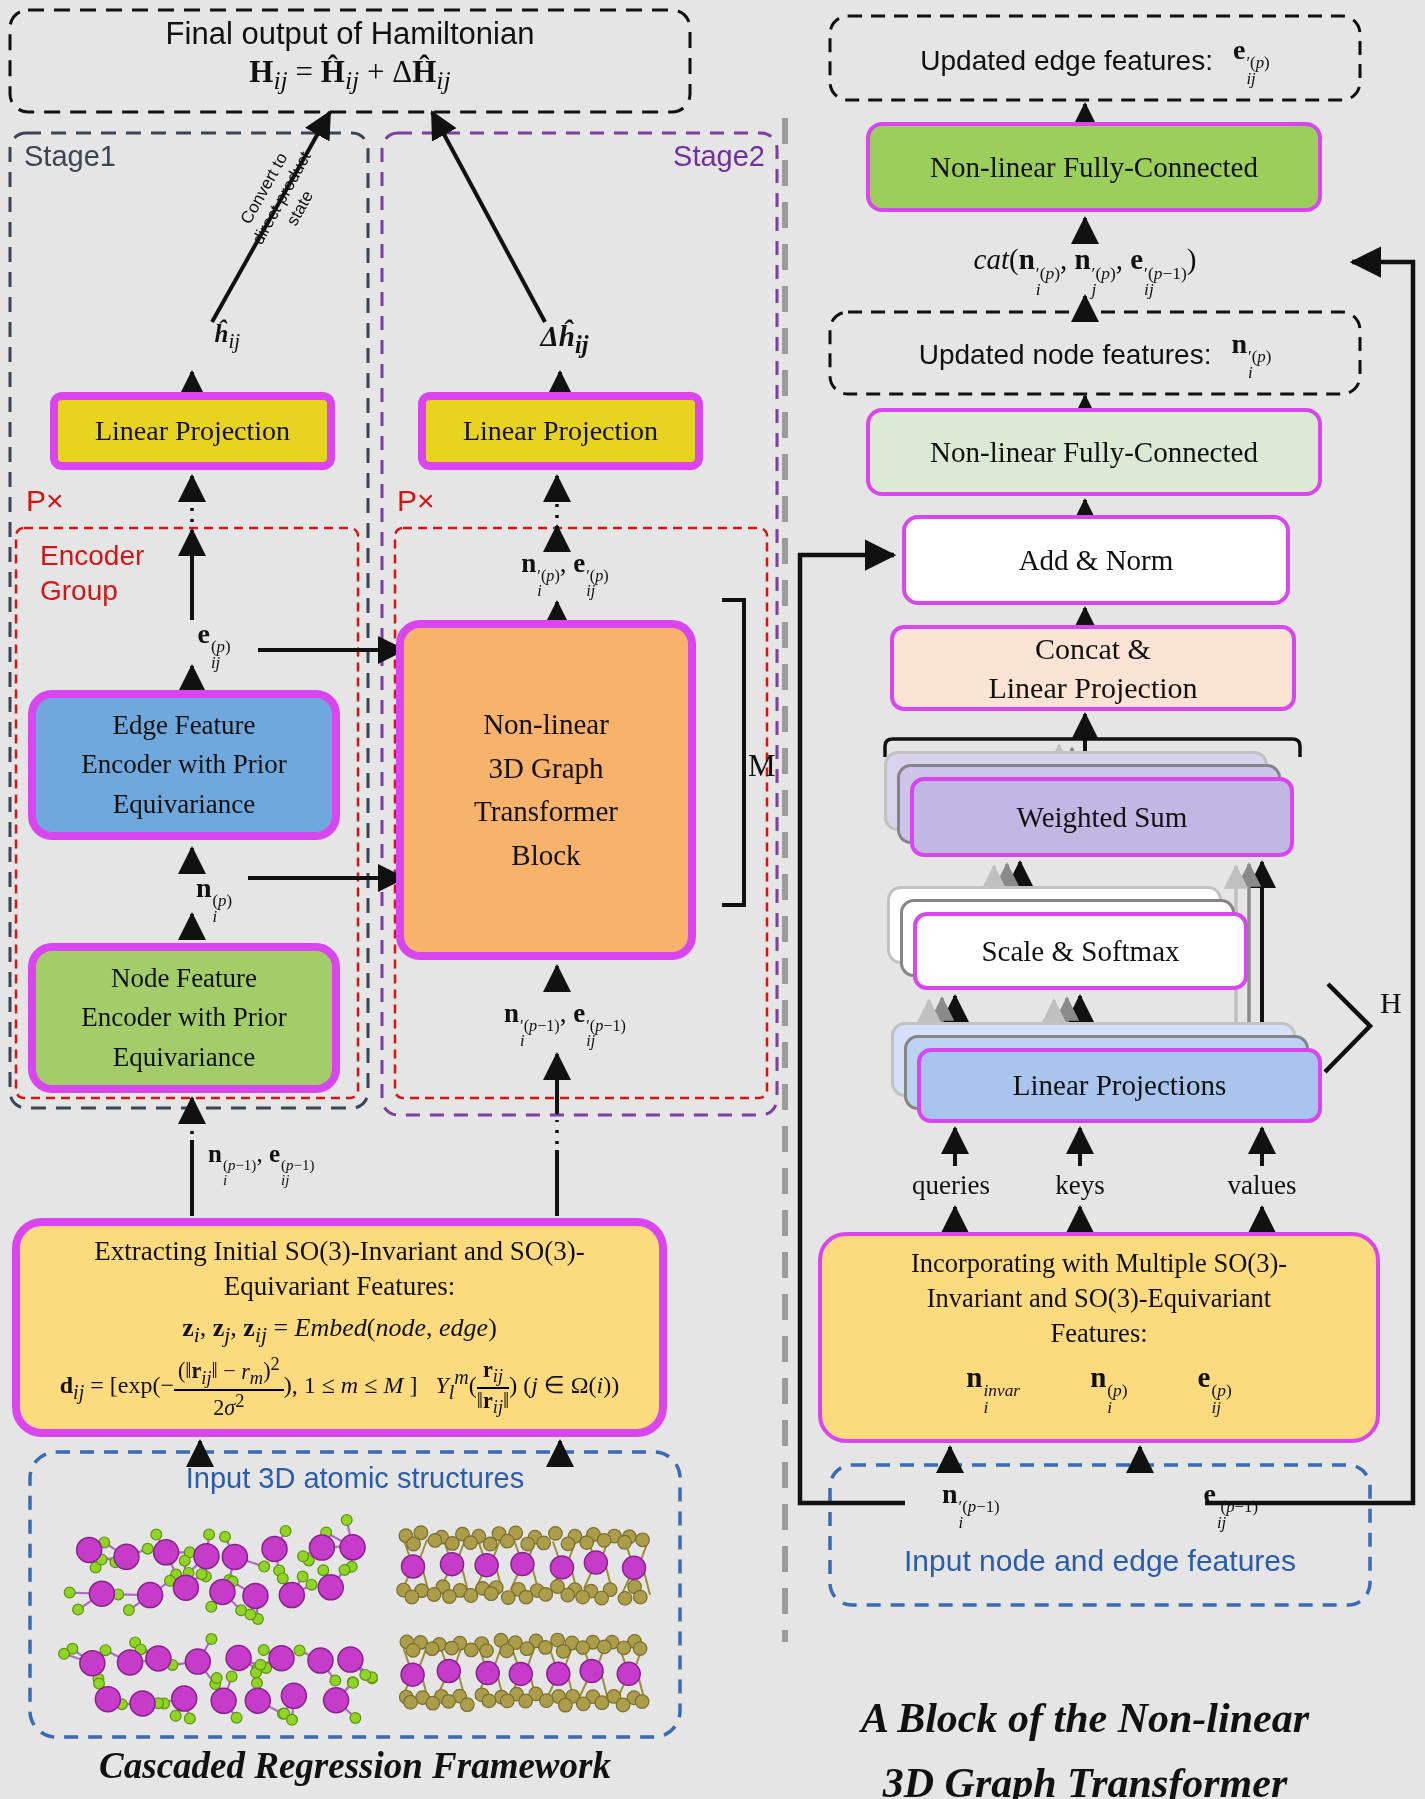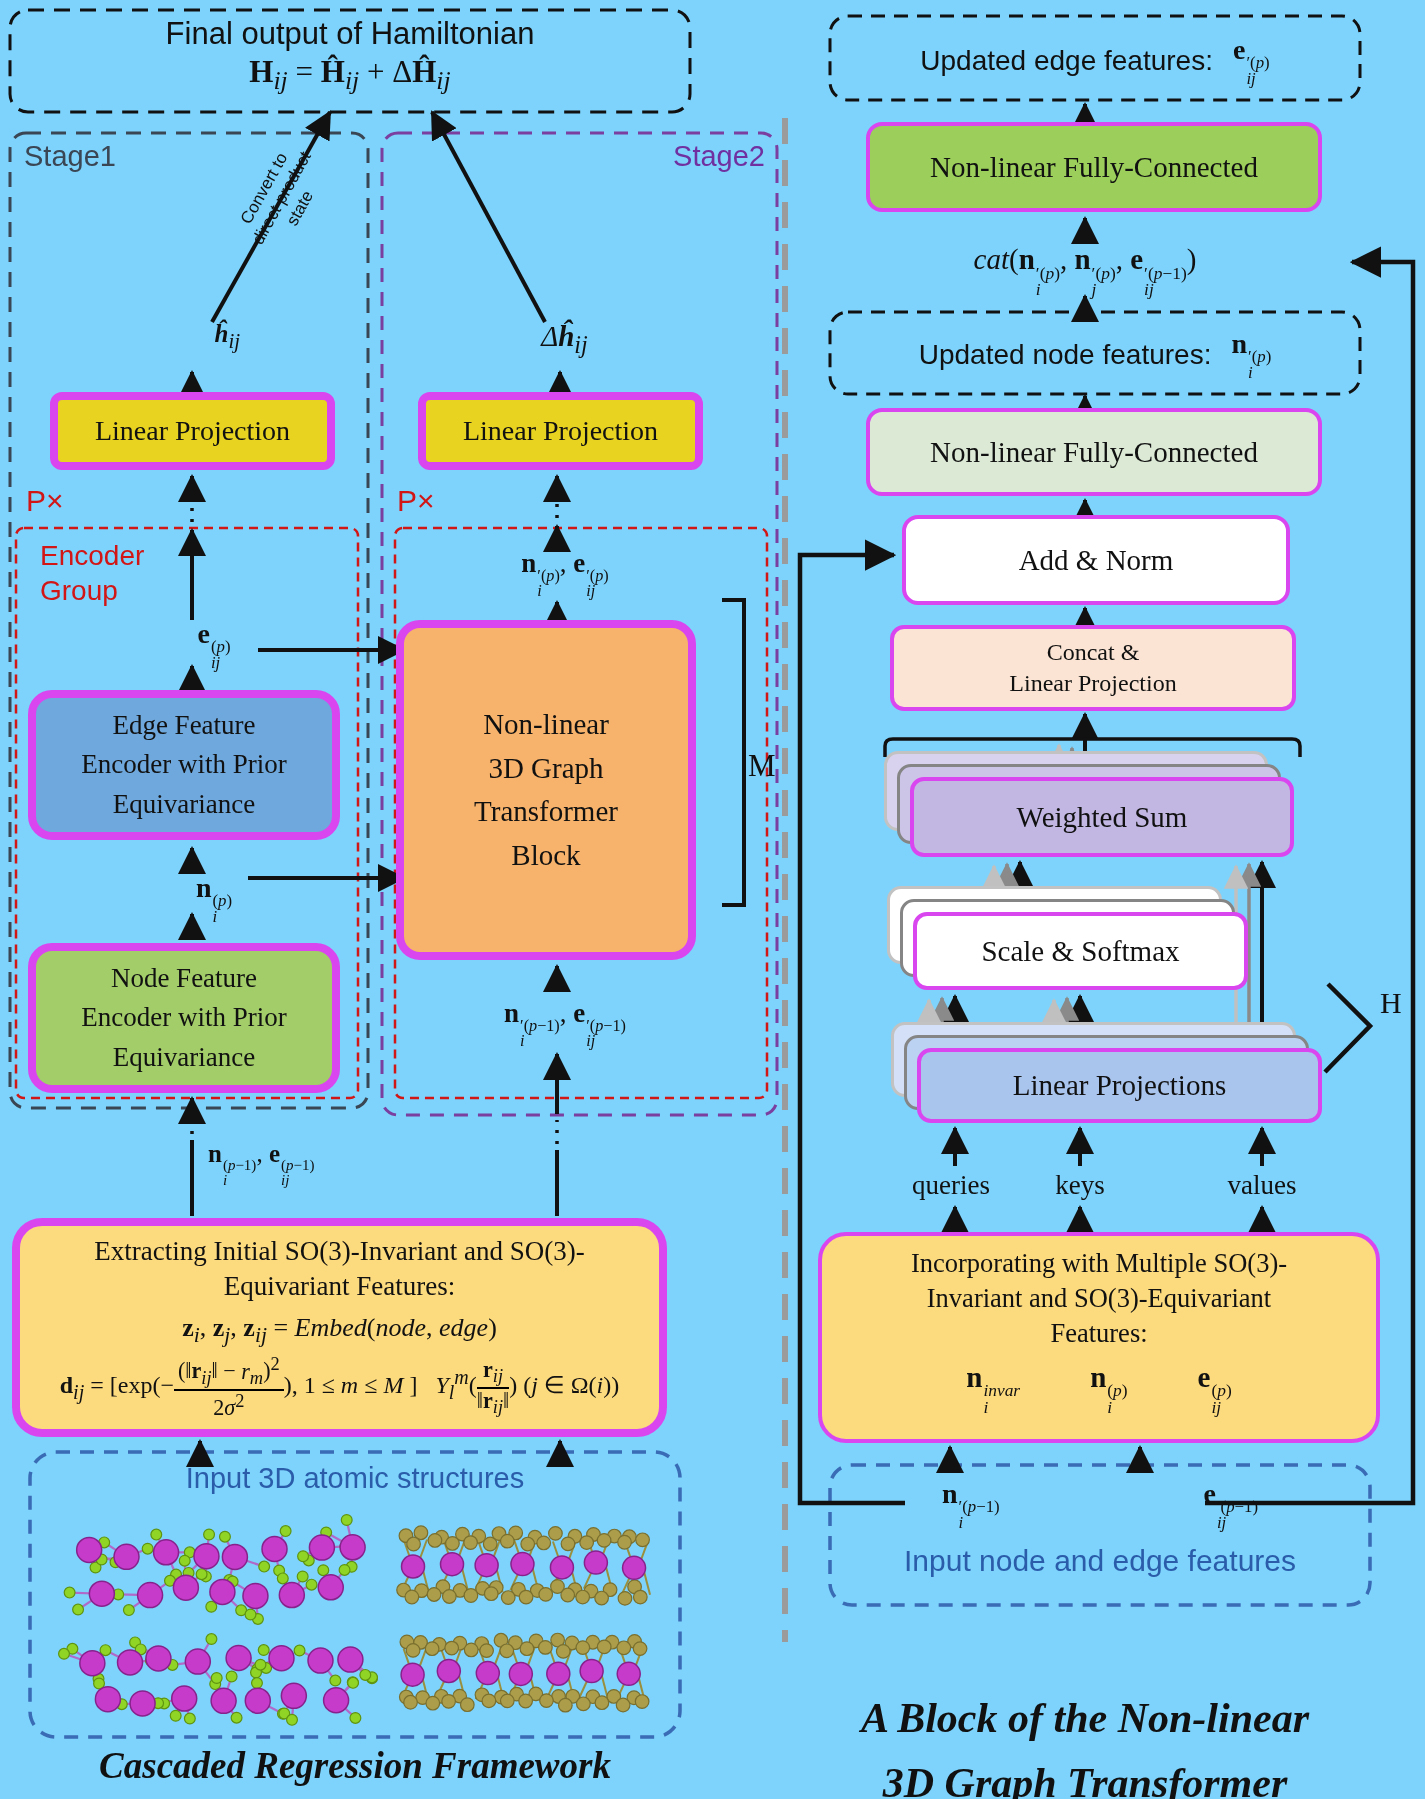--- a/index.html
+++ b/index.html
@@ -1,16 +1,16 @@
 <!DOCTYPE html>
 <html><head>
 <meta charset="utf-8">
 <style>
   html,body{margin:0;padding:0;background:#ffffff;}
-  #canvas{position:relative;width:1425px;height:1799px;background:#7dd3fc;overflow:hidden;
+  #canvas{position:relative;width:1425px;height:1799px;background:#e5e5e5;overflow:hidden;
           font-family:"Liberation Serif",serif;color:#111;}
   #overlay{position:absolute;left:0;top:0;width:1425px;height:1799px;}
   .abs{position:absolute;}
   .solidbox{position:absolute;border:8px solid #d946ef;border-radius:14px;display:flex;
             flex-direction:column;align-items:center;justify-content:center;text-align:center;
             font-family:"Liberation Serif",serif;box-sizing:border-box;}
   .shadowbox{position:absolute;border-radius:14px;box-sizing:border-box;}
   .sans{font-family:"Liberation Sans",sans-serif;}
   .serif{font-family:"Liberation Serif",serif;}
   .math{font-family:"Liberation Serif",serif;}
@@ -492,21 +492,21 @@
   <div class="abs sans" style="left:24px;top:140px;font-size:29px;color:#3b4654;">Stage1</div>
   <div class="abs sans" style="left:600px;top:140px;width:165px;text-align:right;font-size:29px;color:#7030a0;">Stage2</div>
 
   <div class="abs sans ctr" style="left:205px;top:168px;width:155px;font-size:17px;line-height:1.2;transform:rotate(-61deg);">
     <div>Convert to</div>
     <div>direct product</div>
     <div>state</div>
   </div>
 
   <div class="abs math" style="left:150px;top:320px;width:90px;text-align:right;font-size:25px;font-style:italic;"><b>ĥ</b><sub><i>ij</i></sub></div>
-  <div class="abs math" style="left:512px;top:320px;width:105px;text-align:center;font-size:29px;font-style:italic;">Δ<b>ĥ</b><sub><i>ij</i></sub></div>
+  <div class="abs math" style="left:512px;top:320px;width:105px;text-align:center;font-size:29px;font-style:italic;font-weight:bold;">Δ<b>ĥ</b><sub><i>ij</i></sub></div>
 
   <div class="solidbox" style="left:50px;top:392px;width:285px;height:78px;background:#e8d320;border-radius:12px;">
     <span style="font-size:28px;">Linear Projection</span>
   </div>
   <div class="solidbox" style="left:418px;top:392px;width:285px;height:78px;background:#e8d320;border-radius:12px;">
     <span style="font-size:28px;">Linear Projection</span>
   </div>
 
   <div class="abs sans redtxt" style="left:26px;top:484px;font-size:30px;">P×</div>
   <div class="abs sans redtxt" style="left:397px;top:484px;font-size:30px;">P×</div>
@@ -628,21 +628,21 @@
 
   <div class="solidbox" style="left:866px;top:408px;width:456px;height:88px;background:#dbe9d5;border-radius:16px;border-width:4.5px;">
     <span style="font-size:29px;">Non-linear Fully-Connected</span>
   </div>
 
   <div class="solidbox" style="left:902px;top:515px;width:388px;height:90px;background:#ffffff;border-radius:16px;border-width:4.5px;">
     <span style="font-size:29px;">Add &amp; Norm</span>
   </div>
 
   <div class="solidbox" style="left:890px;top:625px;width:406px;height:86px;background:#fbe4d3;border-radius:14px;border-width:4.5px;">
-    <div style="font-size:24px;line-height:1.3;">
+    <div style="font-size:30px;line-height:1.3;">
       <div>Concat &amp;</div>
       <div>Linear Projection</div>
     </div>
   </div>
 
   <div class="shadowbox" style="left:884px;top:751px;width:384px;height:80px;background:#d8d2ee;border:3.5px solid #c2c2c2;"></div>
   <div class="shadowbox" style="left:897px;top:764px;width:384px;height:80px;background:#cdc5e8;border:3.5px solid #858585;"></div>
   <div class="solidbox" style="left:910px;top:777px;width:384px;height:80px;background:#c2b7e2;border-radius:14px;border-width:4.5px;">
     <span style="font-size:29px;">Weighted Sum</span>
   </div>

